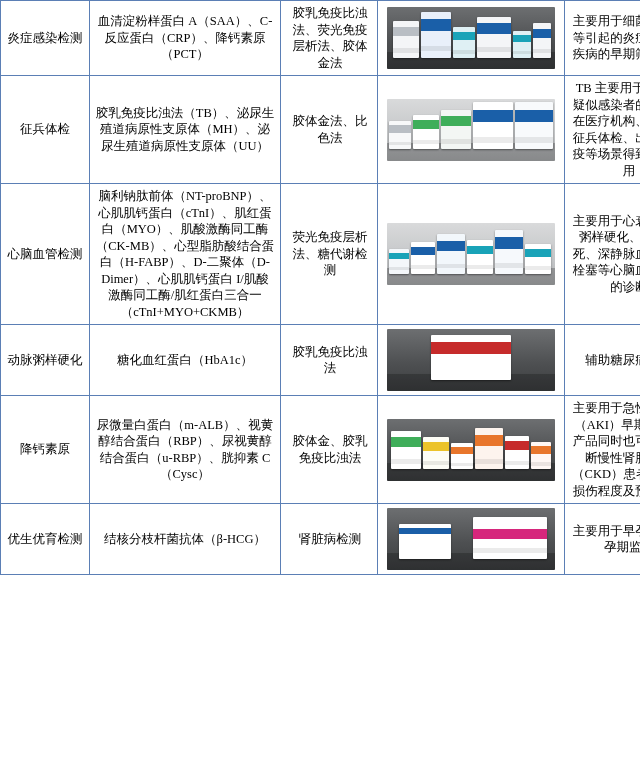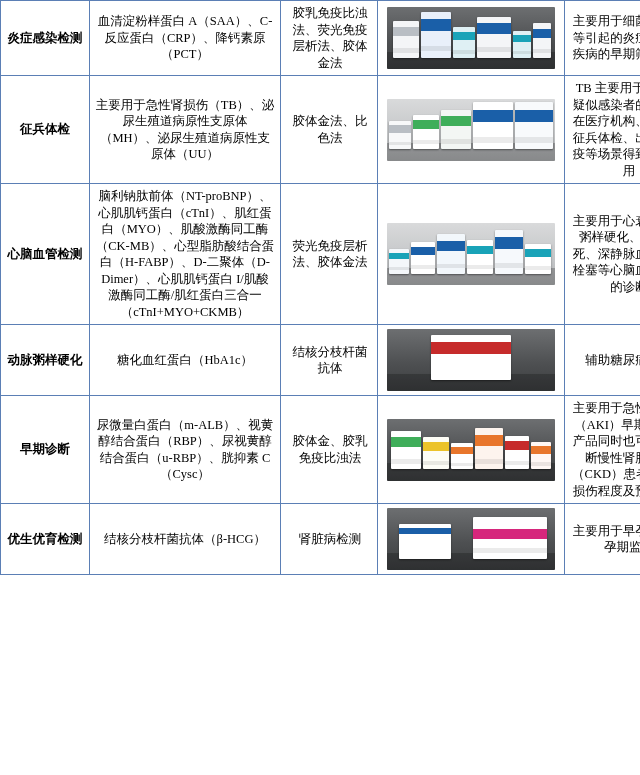--- a/index.html
+++ b/index.html
@@ -25,21 +25,21 @@
     table-layout: fixed;
   }
   table.matrix td {
     border: 1px solid #5b7fb5;
     vertical-align: middle;
     padding: 4px 5px;
     font-size: 12.5px;
     line-height: 1.32;
     color: #000;
   }
-  .col-cat   { width: 78px;  text-align: center; font-weight: bold; }
+  .col-cat   { width: 78px;  text-align: center; }
   .col-items { width: 180px; text-align: center; }
   .col-meth  { width: 86px;  text-align: left; }
   .col-img   { width: 176px; padding: 3px; text-align: center; }
   .col-use   { width: 118px; text-align: center; }
 
   .cell-text { display: block; }
   .col-items .cell-text { text-align: center; font-family: Liberation Serif, serif; }
   .col-meth .cell-text { text-align: center; padding-left: 2px; }
   .col-use .cell-text { text-align: center; }
 
@@ -154,21 +154,21 @@
         <td class="col-use">
           <span class="cell-text">主要用于细菌、病毒等引起的炎症感染性疾病的早期筛查诊断</span>
         </td>
       </tr>
 
       <tr>
         <td class="col-cat">
           <span class="cell-text">征兵体检</span>
         </td>
         <td class="col-items">
-          <span class="cell-text">主要用于急性肾损伤（TB）、泌尿生殖道病原性支原体（MH）、泌尿生殖道病原性支原体（UU）</span>
+          <span class="cell-text">胶乳免疫比浊法（TB）、泌尿生殖道病原性支原体（MH）、泌尿生殖道病原性支原体（UU）</span>
         </td>
         <td class="col-meth">
           <span class="cell-text">胶体金法、比色法</span>
         </td>
         <td class="col-img">
           <div class="photo light">
             <div class="floor"></div>
             <div class="box" style="left:2px;width:22px;height:46%;background:#f7f8f9;">
                 <div class="band band-grey"></div>
                 <div class="band2"></div>
@@ -197,21 +197,21 @@
       </tr>
 
       <tr>
         <td class="col-cat">
           <span class="cell-text">心脑血管检测</span>
         </td>
         <td class="col-items">
           <span class="cell-text">脑利钠肽前体（NT-proBNP）、心肌肌钙蛋白（cTnI）、肌红蛋白（MYO）、肌酸激酶同工酶（CK-MB）、心型脂肪酸结合蛋白（H-FABP）、D-二聚体（D-Dimer）、心肌肌钙蛋白 I/肌酸激酶同工酶/肌红蛋白三合一（cTnI+MYO+CKMB）</span>
         </td>
         <td class="col-meth">
-          <span class="cell-text">荧光免疫层析法、胶体金法</span>
+          <span class="cell-text">荧光免疫层析法、糖代谢检测</span>
         </td>
         <td class="col-img">
           <div class="photo light">
             <div class="floor"></div>
             <div class="box" style="left:2px;width:20px;height:40%;background:#f4f7fa;">
                 <div class="band band-cyan"></div>
                 <div class="band2"></div>
               </div>
             <div class="box" style="left:24px;width:24px;height:52%;background:#ffffff;">
                 <div class="band band-blue"></div>
@@ -241,39 +241,39 @@
       </tr>
 
       <tr>
         <td class="col-cat">
           <span class="cell-text">动脉粥样硬化</span>
         </td>
         <td class="col-items">
           <span class="cell-text">糖化血红蛋白（HbA1c）</span>
         </td>
         <td class="col-meth">
-          <span class="cell-text">结核分枝杆菌抗体</span>
+          <span class="cell-text">胶乳免疫比浊法</span>
         </td>
         <td class="col-img">
           <div class="photo">
             <div class="floor"></div>
             <div class="box" style="left:44px;width:80px;height:72%;background:#ffffff;">
               <div class="band band-red"></div>
               <div class="tiny-label"></div>
             </div>
           </div>
         </td>
         <td class="col-use">
           <span class="cell-text">辅助糖尿病诊断</span>
         </td>
       </tr>
 
       <tr>
         <td class="col-cat">
-          <span class="cell-text">早期诊断</span>
+          <span class="cell-text">降钙素原</span>
         </td>
         <td class="col-items">
           <span class="cell-text">尿微量白蛋白（m-ALB）、视黄醇结合蛋白（RBP）、尿视黄醇结合蛋白（u-RBP）、胱抑素 C（Cysc）</span>
         </td>
         <td class="col-meth">
           <span class="cell-text">胶体金、胶乳免疫比浊法</span>
         </td>
         <td class="col-img">
           <div class="photo">
             <div class="floor"></div>

